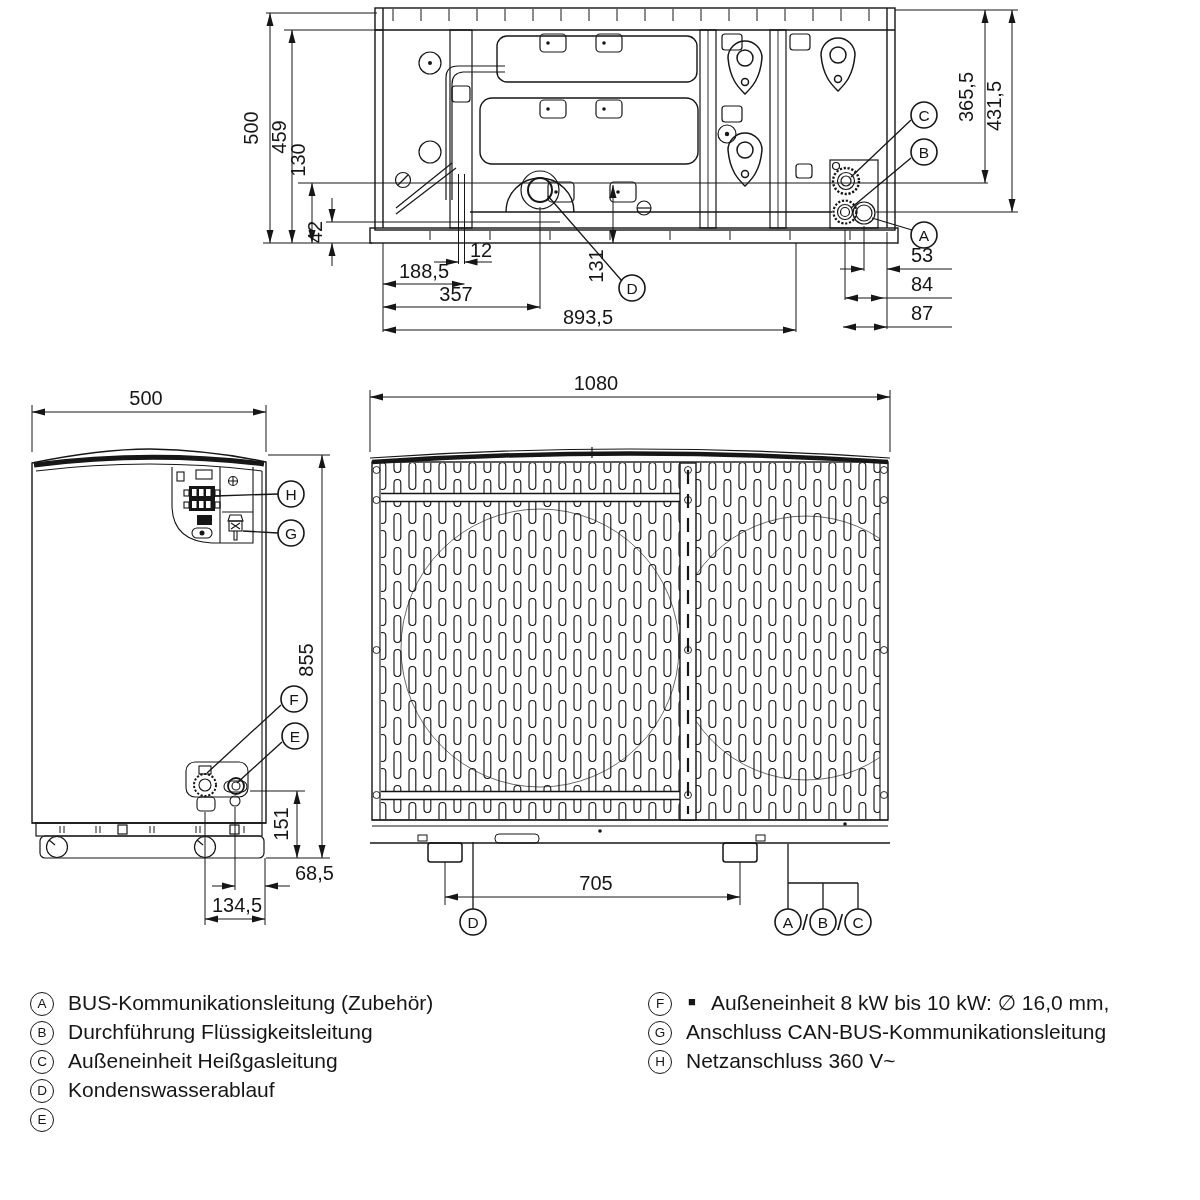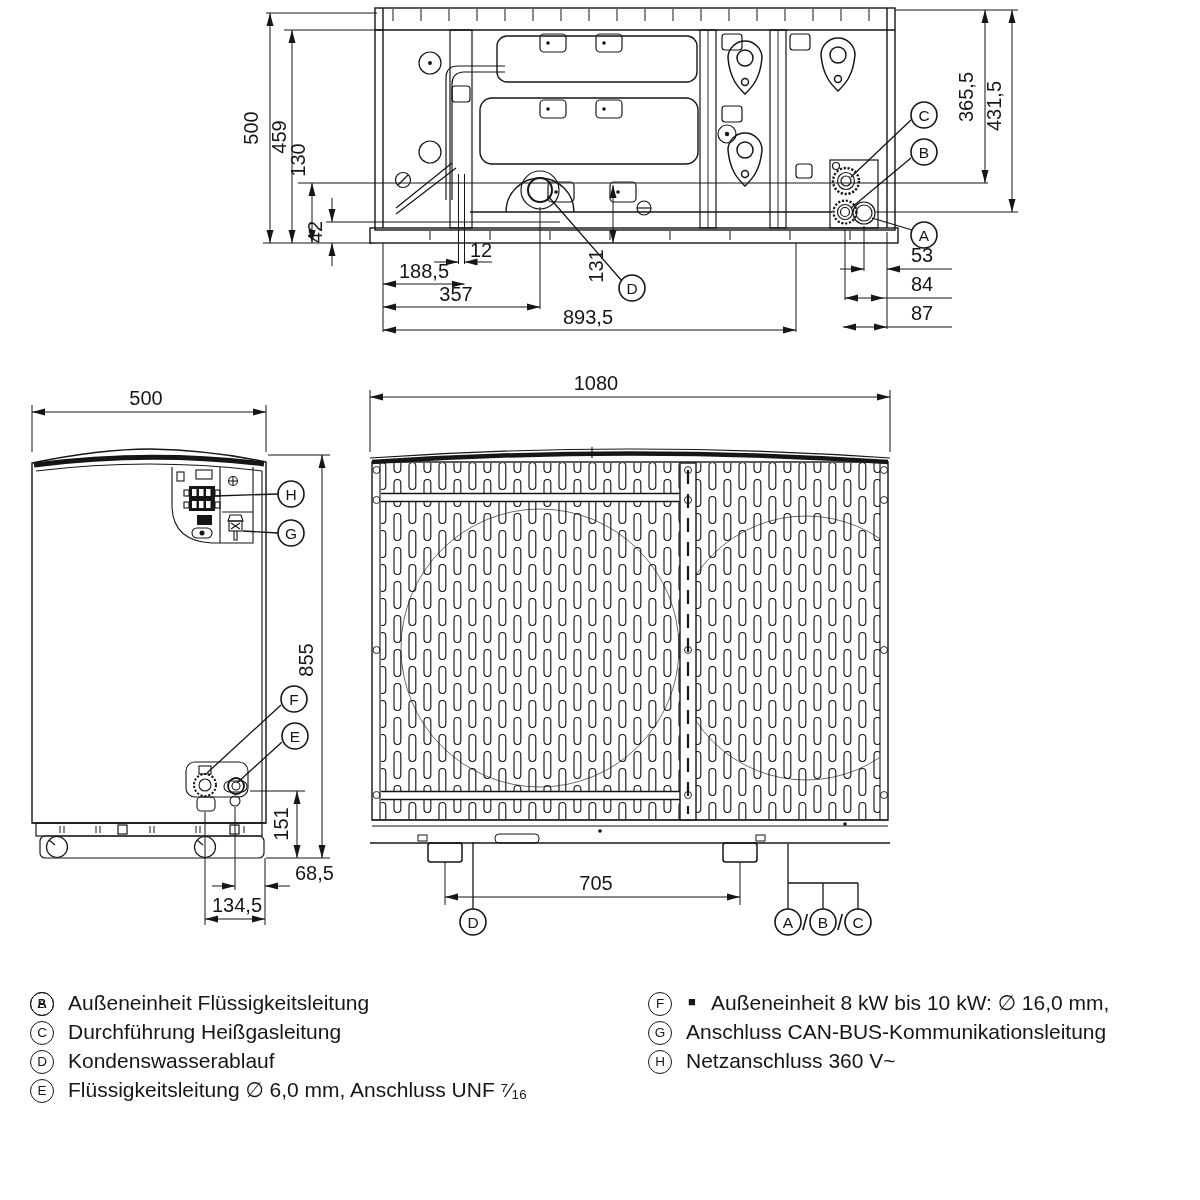--- a/index.html
+++ b/index.html
@@ -382,36 +382,36 @@
         <text class="slash" x="805" y="930" text-anchor="middle">/</text>
         <text class="slash" x="840" y="930" text-anchor="middle">/</text>
       </g>
     </g>
   </g>
 </svg>
 
 <div class="legend-col legend-left">
   <div class="lg-item">
     <span class="lg-key">A</span>
+    <div>BUS-Kommunikationsleitung (Zubehör)</div>
   </div>
   <div class="lg-item">
     <span class="lg-key">B</span>
-    <div>Außeneinheit Flüssigkeitsleitung</div>
+    <div>Durchführung Flüssigkeitsleitung</div>
   </div>
   <div class="lg-item">
     <span class="lg-key">C</span>
-    <div>Durchführung Heißgasleitung</div>
+    <div>Außeneinheit Heißgasleitung</div>
   </div>
   <div class="lg-item">
     <span class="lg-key">D</span>
     <div>Kondenswasserablauf</div>
   </div>
   <div class="lg-item">
     <span class="lg-key">E</span>
-    <div>Flüssigkeitsleitung ∅ 6,0 mm, Anschluss UNF ⁷⁄₁₆</div>
   </div>
 </div>
 
 <div class="legend-col legend-right">
   <div class="lg-item">
     <span class="lg-key">F</span>
     <div class="lg-sub">
       <span class="lg-bullet">■</span>
       <div>Außeneinheit 8 kW bis 10 kW: ∅ 16,0 mm,</div>
     </div>

